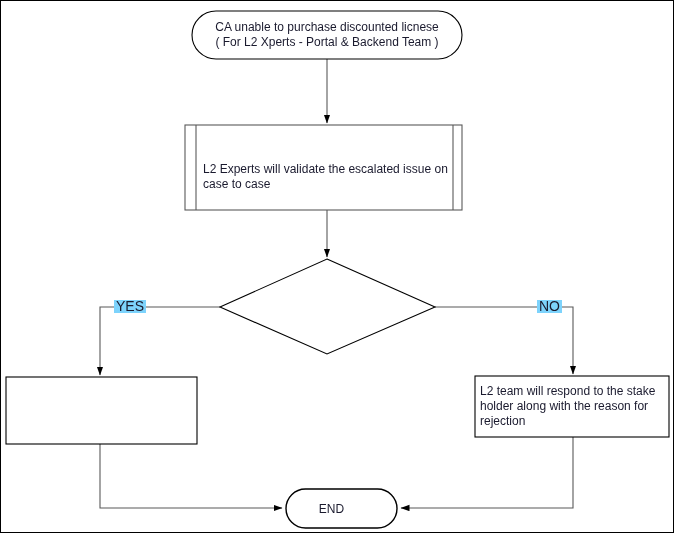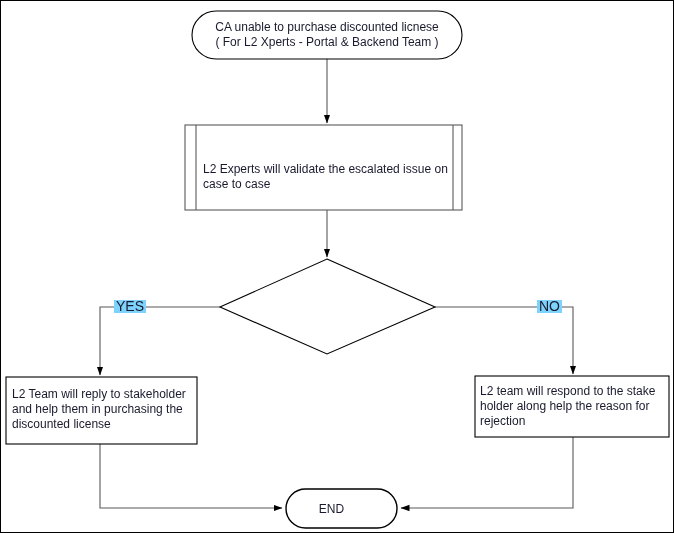--- a/index.html
+++ b/index.html
@@ -109,23 +109,22 @@
     </g>
   </svg>
 
   <div class="node-text center-text" style="left:195px; top:19px; width:262px;">CA unable to purchase discounted licnese</div>
 
   <div class="node-text center-text" style="left:195px; top:34px; width:262px;">( For L2 Xperts - Portal &amp; Backend Team )</div>
 
   <div class="node-text" style="left:202px; top:161px; width:250px;">L2 Experts will validate the escalated issue on case to case</div>
 
 
-  <div class="node-text" style="left:11px; top:386px; width:180px;">L2 Team will reply to stakeholder and help them in purchasing the discounted license</div>
 
-  <div class="node-text" style="left:479px; top:383px; width:182px;">L2 team will respond to the stake holder along help the reason for rejection</div>
+  <div class="node-text" style="left:479px; top:383px; width:182px;">L2 team will respond to the stake holder along with the reason for rejection</div>
 
   <div class="node-text center-text" style="left:285px; top:501px; width:91px;">END</div>
 
   <div class="edge-label" style="left:113px; top:299px;">YES</div>
 
   <div class="edge-label" style="left:504px; top:299px;margin-left:32px;">NO</div>
 
 </div>
 
 </body></html>

